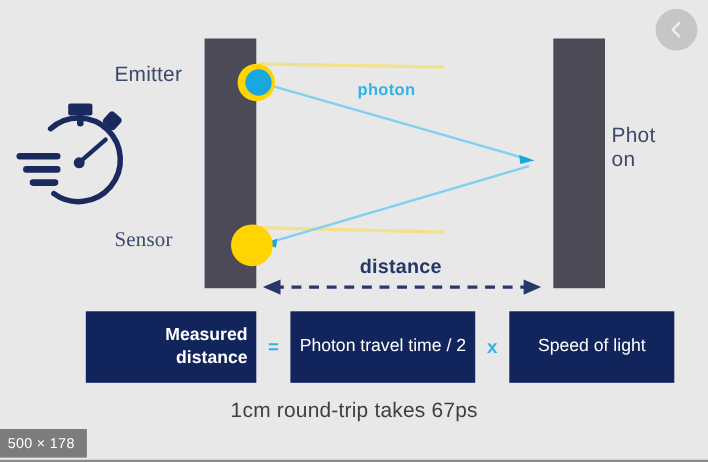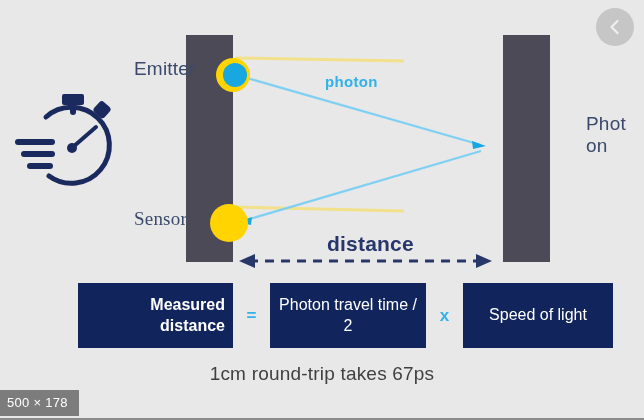--- a/index.html
+++ b/index.html
@@ -37,42 +37,41 @@
 
   
   .lbl {
     position: absolute;
     color: #3b4a6b;
     font-size: 19px;
     font-weight: 400;
     letter-spacing: 0.2px;
     line-height: 1.15;
     white-space: pre-wrap;
-    margin-left: 30px;
   }
   .lbl-emitter { left: 104px; top: 58px; }
   .lbl-sensor  { left: 104px; top: 208px; font-family: Liberation Serif, serif; }
   .lbl-target  {
     left: 556px; top: 113px;
     width: 46px;
     word-break: break-all;
   }
   .lbl-photon {
     position: absolute;
     left: 325px; top: 73px;
     color: #32b2e8;
     font-size: 15px;
     font-weight: 700;
     letter-spacing: 0.3px;
   }
   .lbl-distance {
     position: absolute;
     left: 327px; top: 232px;
     color: #27376a;
-    font-size: 21px;
+    font-size: 18px;
     font-weight: 700;
     letter-spacing: 0.2px;
   }
 
   
   .formula {
     position: absolute;
     left: 78px;
     top: 283px;
     width: 535px;
@@ -88,21 +87,21 @@
     display: flex;
     align-items: center;
     justify-content: center;
     text-align: center;
     font-size: 16px;
     line-height: 1.3;
     padding: 0 8px;
     box-sizing: border-box;
   }
   .fbox-measured { width: 155px; font-weight: 700; text-align: right; }
-  .fbox-time     { width: 156px; font-weight: 400; }
+  .fbox-time     { width: 168px; font-weight: 400; }
   .fbox-speed    { width: 150px; font-weight: 400; }
   .fop {
     color: #32b2e8;
     font-size: 17px;
     font-weight: 700;
     width: 26px;
     text-align: center;
   }
 
   .caption {

